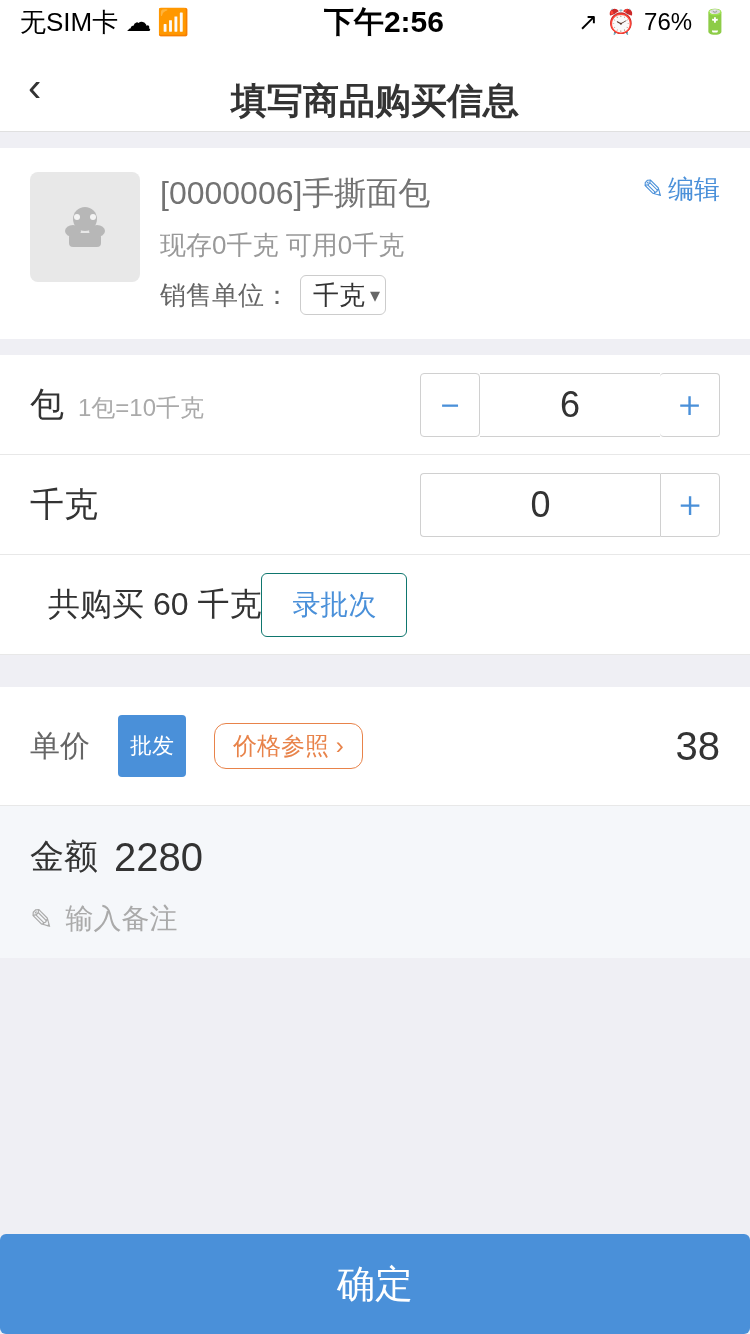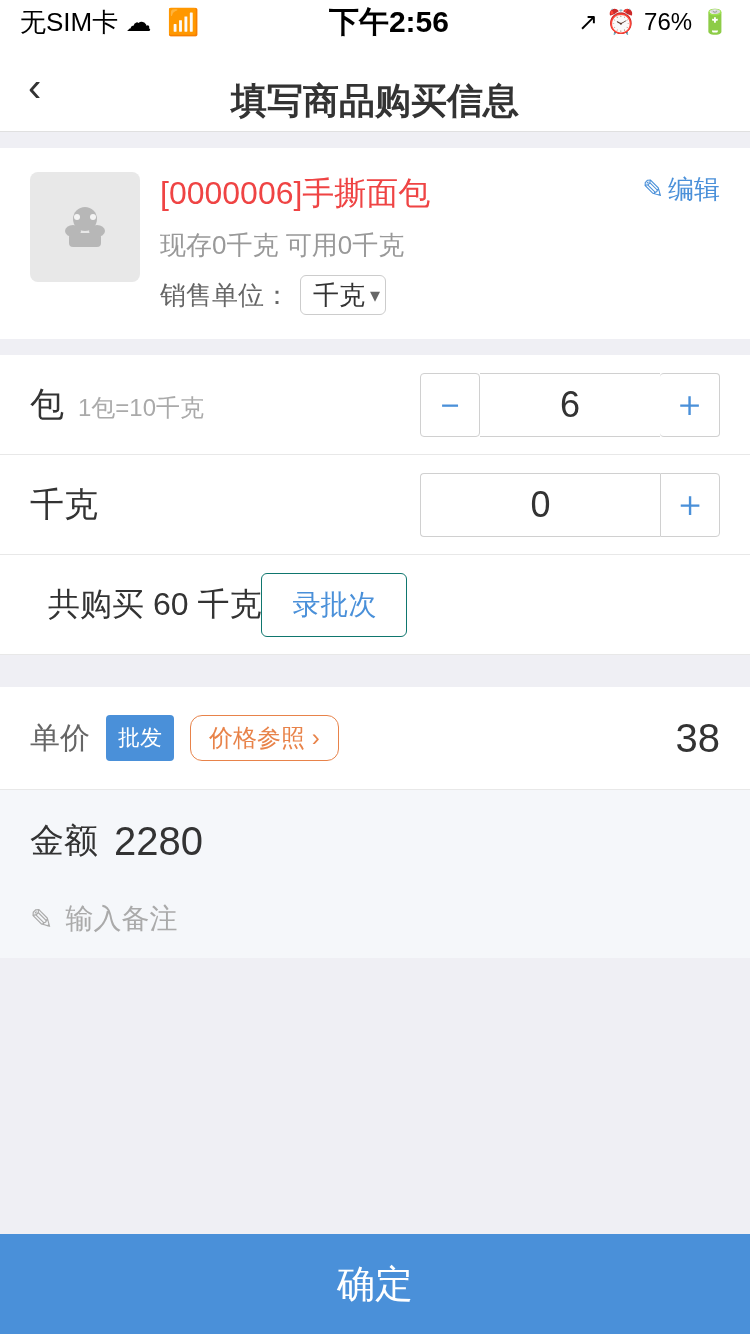--- a/index.html
+++ b/index.html
@@ -17,21 +17,21 @@
     .status-bar {
       height: 44px;
       background: #fff;
       display: flex;
       align-items: center;
       justify-content: space-between;
       padding: 0 20px;
       font-size: 28px;
       font-weight: 500;
     }
-    .status-left { display: flex; align-items: center; gap: 16px; font-size: 26px; }
+    .status-left { display: flex; align-items: center; gap: 6px; font-size: 26px; }
     .status-center { font-size: 30px; font-weight: 600; }
     .status-right { display: flex; align-items: center; gap: 8px; font-size: 24px; }
 
     
     .nav-bar {
       height: 88px;
       background: #fff;
       display: flex;
       align-items: center;
       justify-content: center;
@@ -75,21 +75,21 @@
     }
     .product-thumb svg { width: 60px; height: 60px; opacity: 0.5; }
     .product-info { flex: 1; }
     .product-name-row {
       display: flex;
       justify-content: space-between;
       align-items: flex-start;
     }
     .product-name {
       font-size: 32px;
-      color: #ef4444;
+      color: #737373;
       font-weight: 500;
     }
     .edit-btn {
       font-size: 26px;
       color: #4a90d9;
       cursor: pointer;
       display: flex;
       align-items: center;
       gap: 4px;
     }
@@ -251,31 +251,31 @@
     
     .price-section {
       background: #fff;
       margin-top: 16px;
     }
     .price-row {
       display: flex;
       align-items: center;
       padding: 28px 30px;
       border-bottom: 1px solid #e8e8e8;
-      gap: 16px;
+      gap: 28px;
     }
     .price-label {
       font-size: 30px;
       color: #666;
     }
     .price-tag {
       background: #4a90d9;
       color: #fff;
       font-size: 22px;
-      padding: 8px 12px;
+      padding: 16px 12px;
       border-radius: 4px;
     }
     .price-ref-btn {
       border: 1px solid #e8834a;
       color: #e8834a;
       background: #fff;
       padding: 6px 18px;
       border-radius: 12px;
       font-size: 24px;
       cursor: pointer;
@@ -292,21 +292,21 @@
 
     
     .amount-section {
       background: #f5f7fa;
       padding: 28px 30px 20px;
     }
     .amount-row {
       display: flex;
       align-items: center;
       gap: 16px;
-      margin-bottom: 36px;
+      margin-bottom: 20px;
     }
     .amount-label {
       font-size: 34px;
       color: #333;
       font-weight: 500;
     }
     .amount-value {
       font-size: 40px;
       color: #333;
       font-weight: 400;
@@ -327,20 +327,21 @@
     .spacer { flex: 1; background: #efeff4; }
 
     
     .bottom-btn {
       height: 100px;
       background: #4a90d9;
       display: flex;
       align-items: center;
       justify-content: center;
       cursor: pointer;
+      border-radius: 6px;
     }
     .bottom-btn-text {
       font-size: 38px;
       color: #fff;
       font-weight: 500;
     }
   </style>
 </head>
 <body>
 

